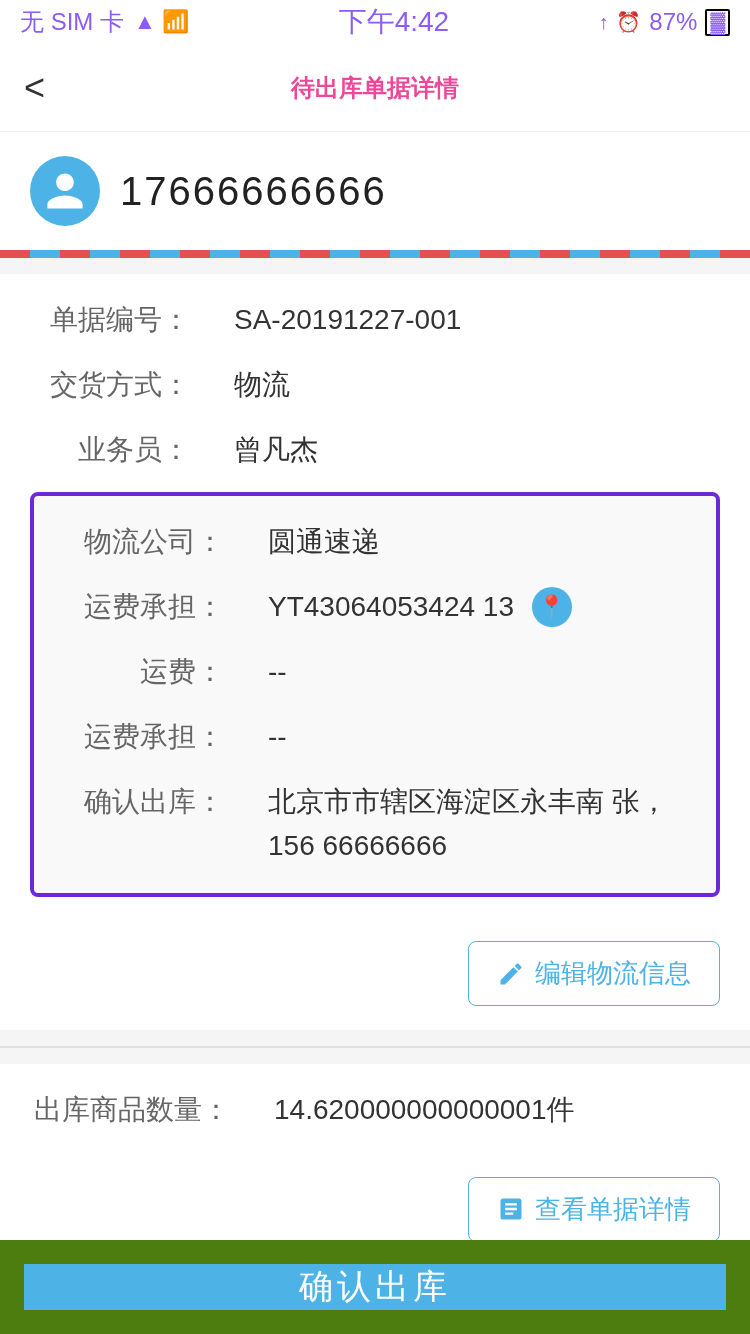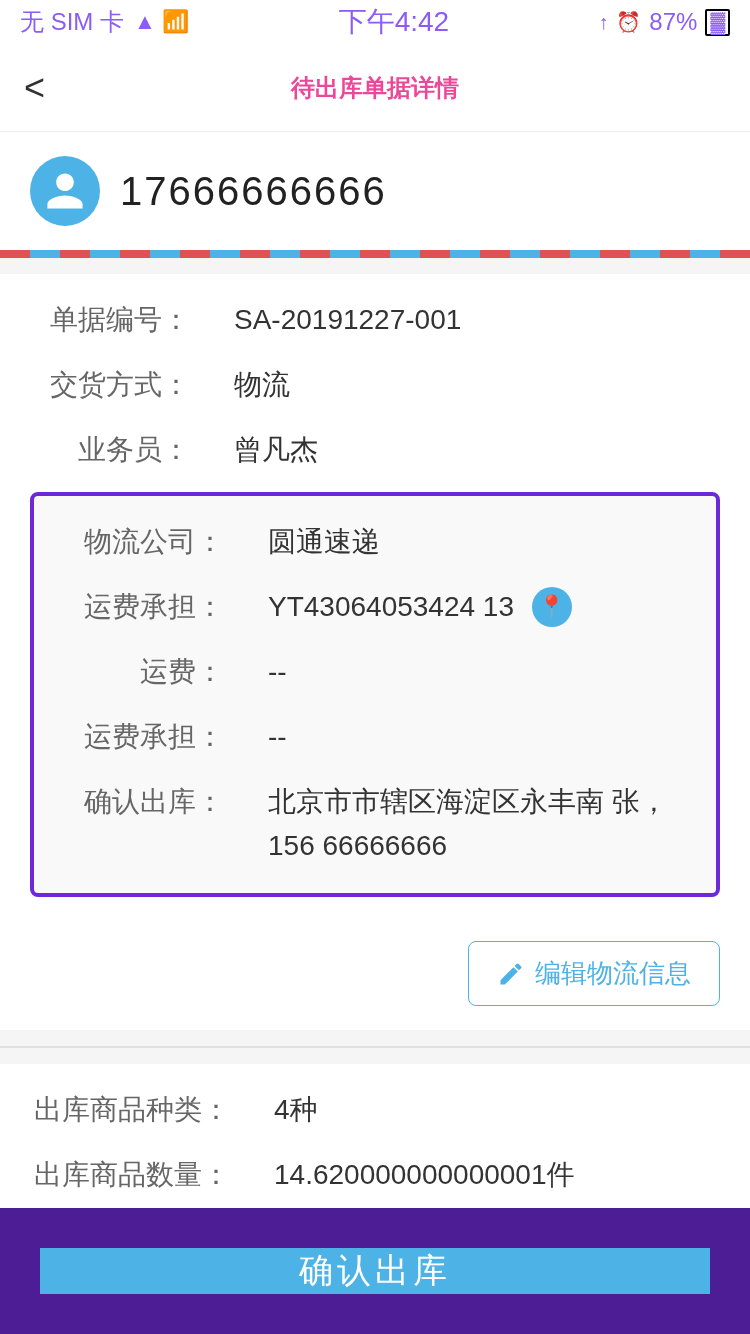--- a/index.html
+++ b/index.html
@@ -182,22 +182,22 @@
       justify-content: flex-end;
       padding: 20px 30px 10px;
     }
 
     
     .confirm-area {
       position: fixed;
       bottom: 0;
       left: 0;
       width: 750px;
-      background: #4c1d95;
-      padding: 40px;
+      background: #4d7c0f;
+      padding: 24px;
       text-align: center;
     }
     .confirm-btn {
       width: 100%;
       background: #4db3e6;
       color: #fff;
       font-size: 34px;
       font-weight: 500;
       border: none;
       cursor: pointer;
@@ -299,24 +299,20 @@
         <path d="M3 17.25V21h3.75L17.81 9.94l-3.75-3.75L3 17.25zM20.71 7.04a1 1 0 000-1.41l-2.34-2.34a1 1 0 00-1.41 0l-1.83 1.83 3.75 3.75 1.83-1.83z"></path>
       </svg>
       <span>编辑物流信息</span>
     </button>
   </div>
 
   <div class="divider-line"></div>
 
   <div class="bottom-section">
     <div class="info-row">
-      <span class="info-label" style="min-width:200px;">出库商品种类：</span>
-      <span class="info-value">4种</span>
-    </div>
-    <div class="info-row">
       <span class="info-label" style="min-width:200px;">出库商品数量：</span>
       <span class="info-value">14.620000000000001件</span>
     </div>
   </div>
 
   <div class="view-detail-btn" style="background:#fff;">
     <button class="btn-outline">
       <svg viewBox="0 0 24 24" style="width:28px;height:28px;fill:#4db3e6;">
         <path d="M19 3H5c-1.1 0-2 .9-2 2v14c0 1.1.9 2 2 2h14c1.1 0 2-.9 2-2V5c0-1.1-.9-2-2-2zm-5 14H7v-2h7v2zm3-4H7v-2h10v2zm0-4H7V7h10v2z"></path>
       </svg>

